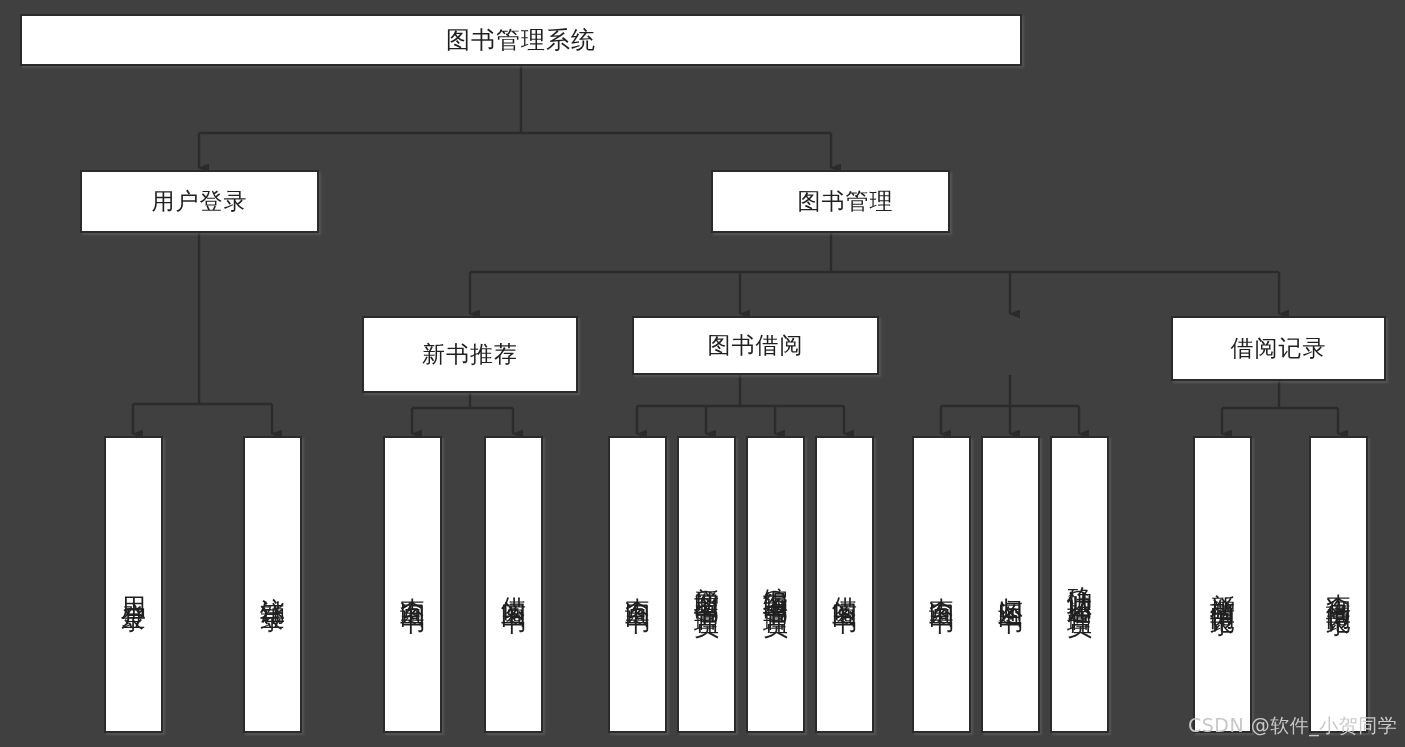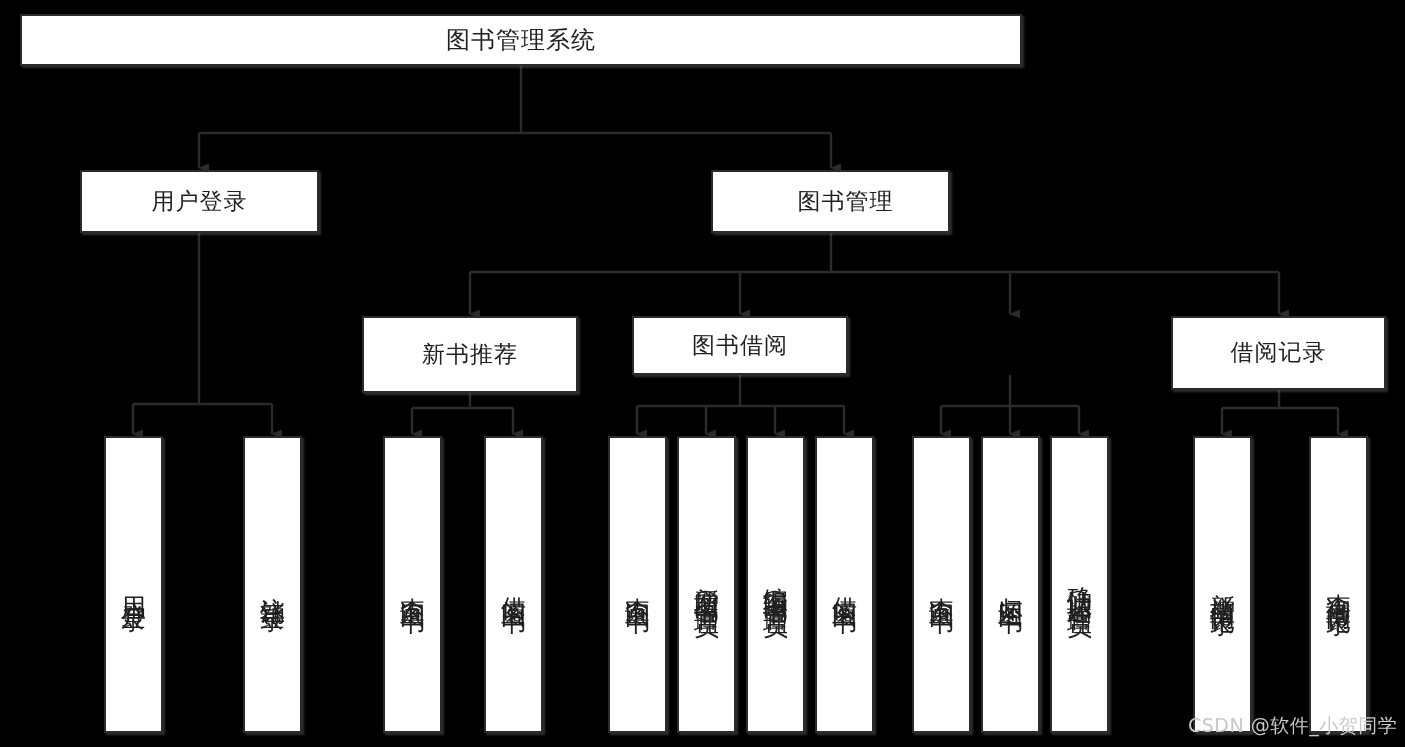--- a/index.html
+++ b/index.html
@@ -7,21 +7,21 @@
     padding: 0;
     background: #ffffff;
   }
   body {
     font-family: "DejaVu Sans", "Liberation Sans", sans-serif;
   }
   #canvas {
     position: relative;
     width: 1405px;
     height: 747px;
-    background: #000000;
+    background: #404040;
     overflow: hidden;
   }
   svg#edges {
     position: absolute;
     left: 0;
     top: 0;
     width: 1405px;
     height: 747px;
   }
   .node {
@@ -135,24 +135,24 @@
   <div class="node horiz" style="left:80px; top:170px; width:239px; height:63px;">
     <span class="label">用户登录</span>
   </div>
   <div class="node horiz" style="left:711px; top:170px; width:239px; height:63px;padding-left:30px;">
     <span class="label">图书管理</span>
   </div>
 
   <div class="node horiz" style="left:362px; top:316px; width:216px; height:77px;">
     <span class="label">新书推荐</span>
   </div>
-  <div class="node horiz" style="left:632px; top:316px; width:216px; height:59px;">
+  <div class="node horiz" style="left:632px; top:316px; width:247px; height:59px;">
     <span class="label">图书借阅</span>
   </div>
-  <div class="node horiz" style="left:1171px; top:316px; width:215px; height:74px;">
+  <div class="node horiz" style="left:1171px; top:316px; width:215px; height:65px;">
     <span class="label">借阅记录</span>
   </div>
 
   <div class="node vert" style="left:104px; top:436px; width:59px; height:297px;">
     <span class="label">用户登录</span>
   </div>
   <div class="node vert" style="left:243px; top:436px; width:59px; height:297px;">
     <span class="label">注销登录</span>
   </div>
 

